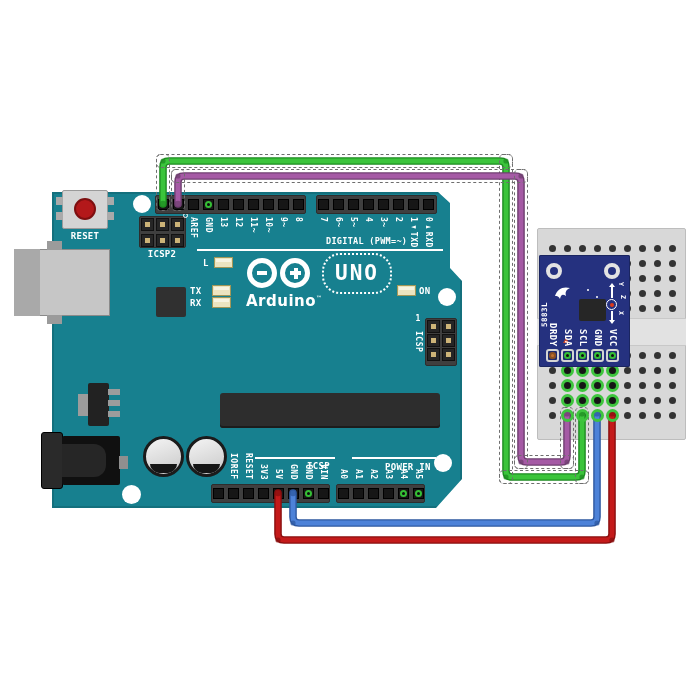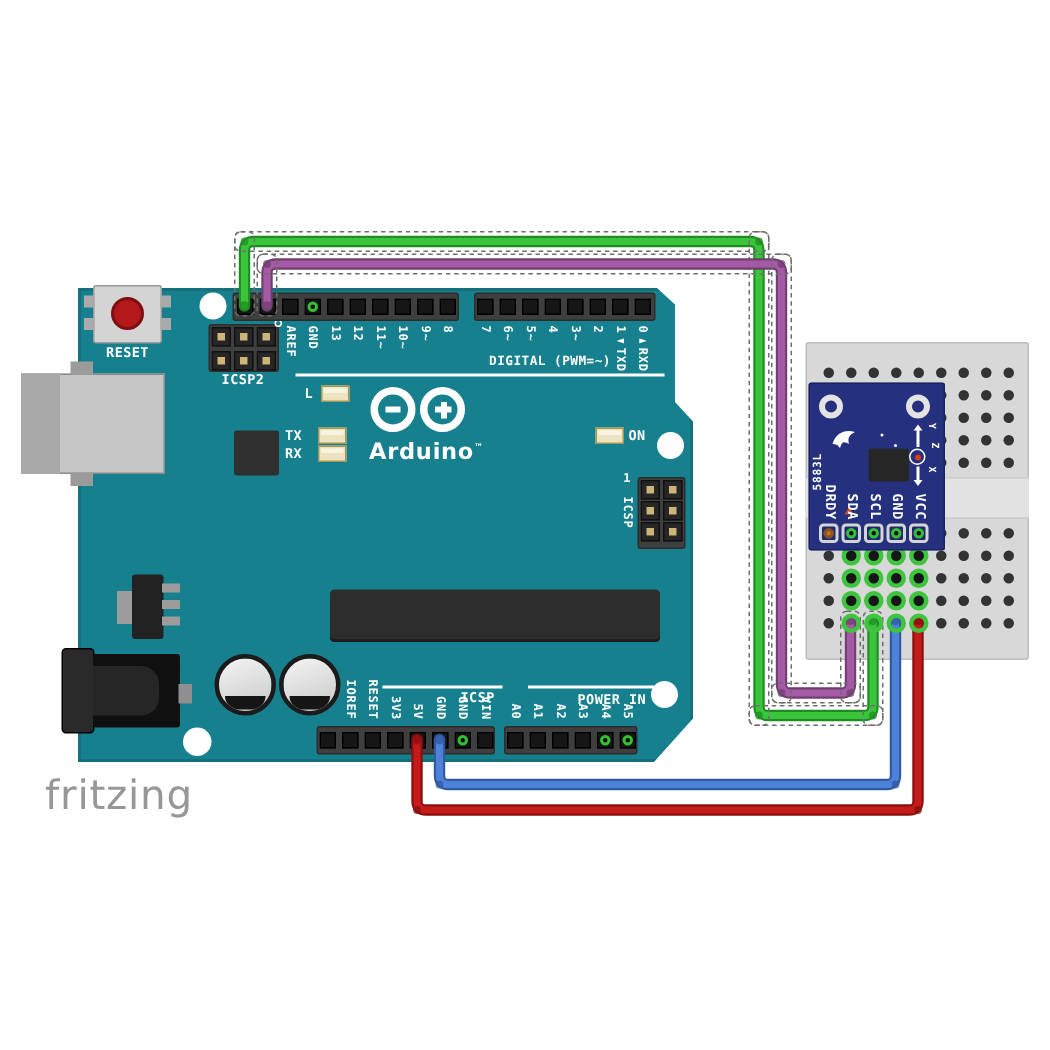--- a/index.html
+++ b/index.html
@@ -90,20 +90,21 @@
     <div class="silk" style="left:419px;top:286px;">ON</div>
 
     <div class="ringlogo" style="left:247px;top:258px;"></div>
     <div class="ringlogo" style="left:280px;top:258px;"></div>
     <div class="abs" style="left:257px;top:271px;width:10px;height:4px;background:#fff;"></div>
     <div class="abs" style="left:290px;top:271px;width:11px;height:4px;background:#fff;"></div>
     <div class="abs" style="left:293.5px;top:267.5px;width:4px;height:11px;background:#fff;"></div>
     <div class="abs" style="left:246px;top:292px;color:#fff;font-weight:bold;font-size:15px;letter-spacing:.5px;">
       <span>Arduino</span><sup style="font-size:6px;">™</sup>
     </div>
+    <div class="uno-badge">UNO</div>
 
     <div class="silk" style="left:326px;top:236px;font-size:8.5px;">DIGITAL (PWM=~)</div>
     <div class="line" style="left:197px;top:249px;width:246px;"></div>
     <div class="line" style="left:255px;top:457px;width:80px;"></div>
     <div class="line" style="left:352px;top:457px;width:84px;"></div>
     <div class="silk" style="left:307px;top:461px;">ICSP</div>
     <div class="silk" style="left:385px;top:462px;">POWER IN</div>
 
     <div class="abs" style="left:220px;top:393px;width:220px;height:35px;background:#2d2d2d;border-radius:3px;box-shadow:inset 0 -2px 0 #1c1c1c;"></div>
     <div class="abs" style="left:156px;top:287px;width:30px;height:30px;background:#303030;border-radius:2px;"></div>
@@ -436,14 +437,13 @@
       <circle cx="597" cy="414" r="2.6" fill="#2e58a0" opacity="0.75"></circle>
     </svg>
 
   <div id="entry-rings">
       <div class="ring open" style="left: 560.5px; top: 408.5px;"></div>
       <div class="ring open" style="left: 575.5px; top: 408.5px;"></div>
       <div class="ring open" style="left: 590.5px; top: 408.5px;"></div>
       <div class="ring open" style="left: 605.5px; top: 408.5px;"></div>
     </div>
 
-  <div id="fritzing-logo">fritzing</div>
 </div>
 
 </body></html>

